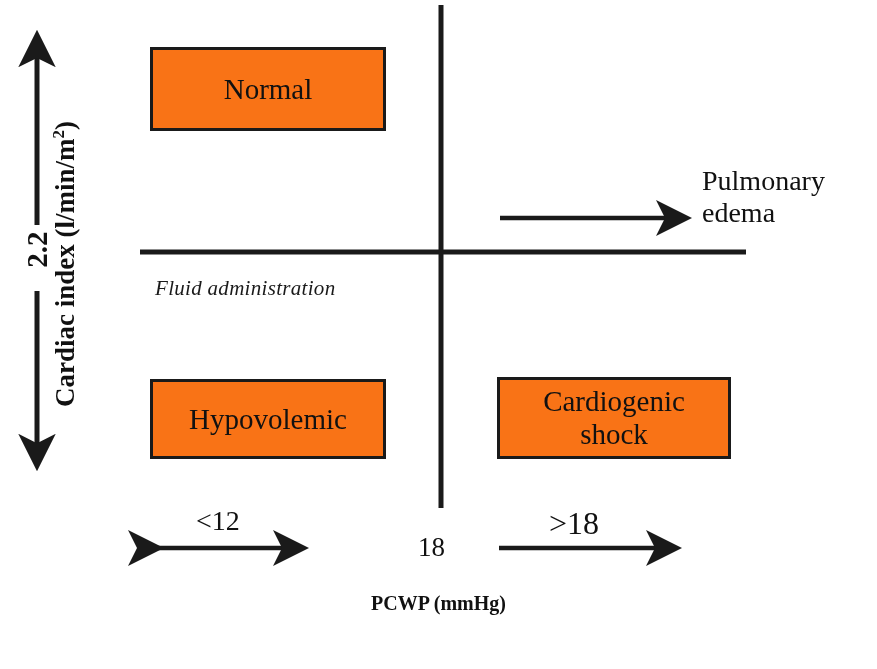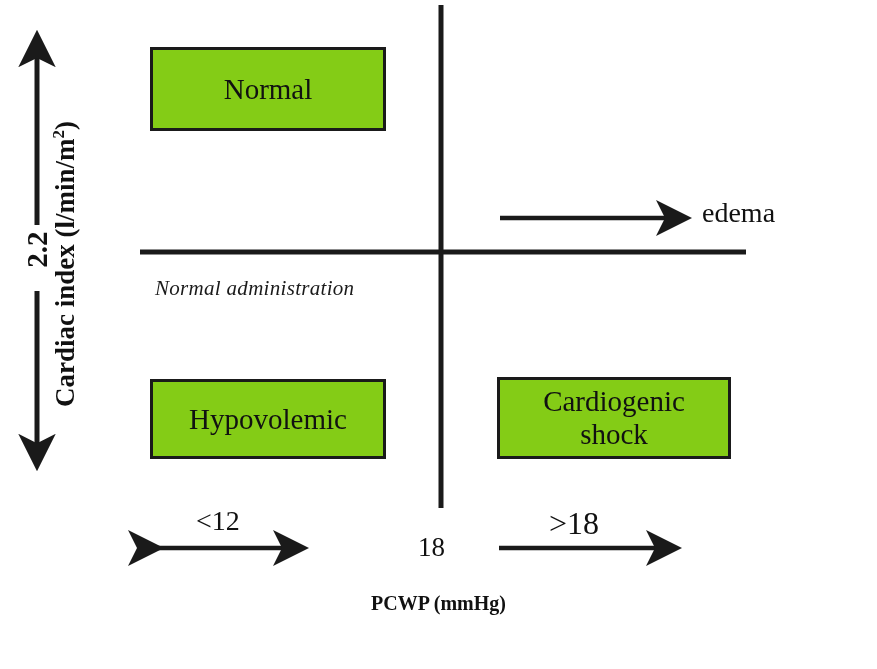--- a/index.html
+++ b/index.html
@@ -19,21 +19,21 @@
   #svg-layer {
     position: absolute;
     left: 0;
     top: 0;
     width: 877px;
     height: 669px;
   }
   .quad-box {
     position: absolute;
     border: 3px solid #1a1a1a;
-    background: #84cc16;
+    background: #f97316;
     display: flex;
     align-items: center;
     justify-content: center;
     text-align: center;
     line-height: 1.12;
     font-size: 29px;
     font-family: "Liberation Serif", "DejaVu Serif", serif;
     color: #111111;
     box-sizing: border-box;
   }
@@ -189,26 +189,26 @@
     <span>Hypovolemic</span>
   </div>
 
   <div class="quad-box" id="box-cardiogenic">
     <span>
       <span>Cardiogenic</span><br>
       <span>shock</span>
     </span>
   </div>
 
-  <div class="therapy-text" id="therapy-fluid">Normal administration</div>
+  <div class="therapy-text" id="therapy-fluid">Fluid administration</div>
 
 
 
   <div class="plain-label" id="label-pulmonary-edema">
-    <br>
+    <span>Pulmonary</span><br>
     <span>edema</span>
   </div>
 
   <div class="plain-label" id="label-lt12">&lt;12</div>
 
   <div class="plain-label" id="label-gt18">&gt;18</div>
 
   <div class="plain-label" id="label-18">18</div>
 
   <div id="label-x-axis-title">PCWP (mmHg)</div>

